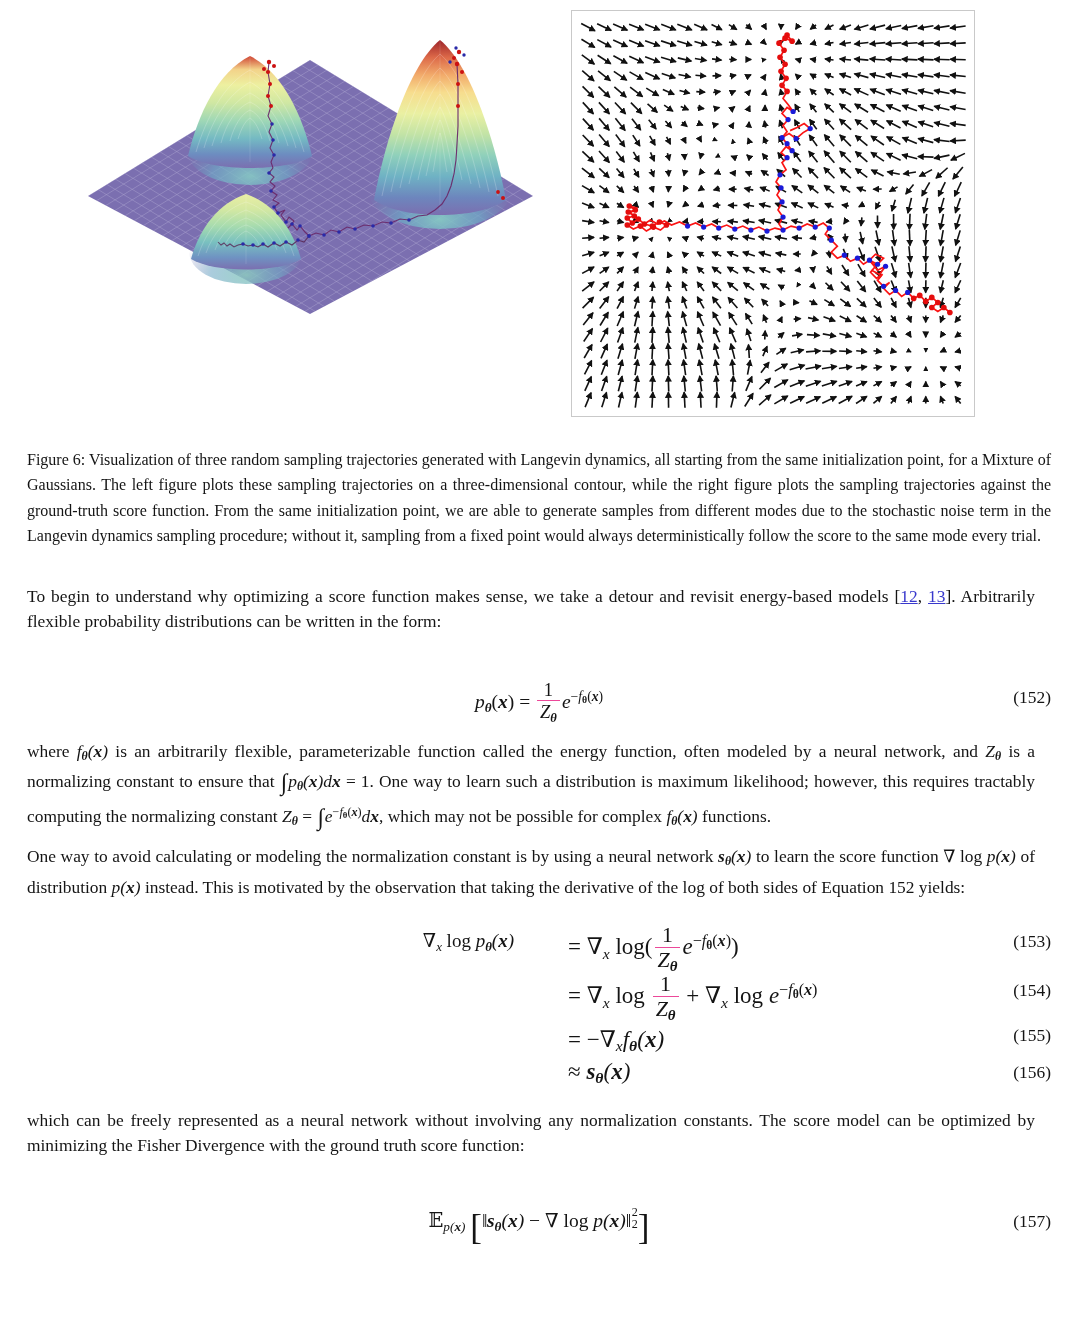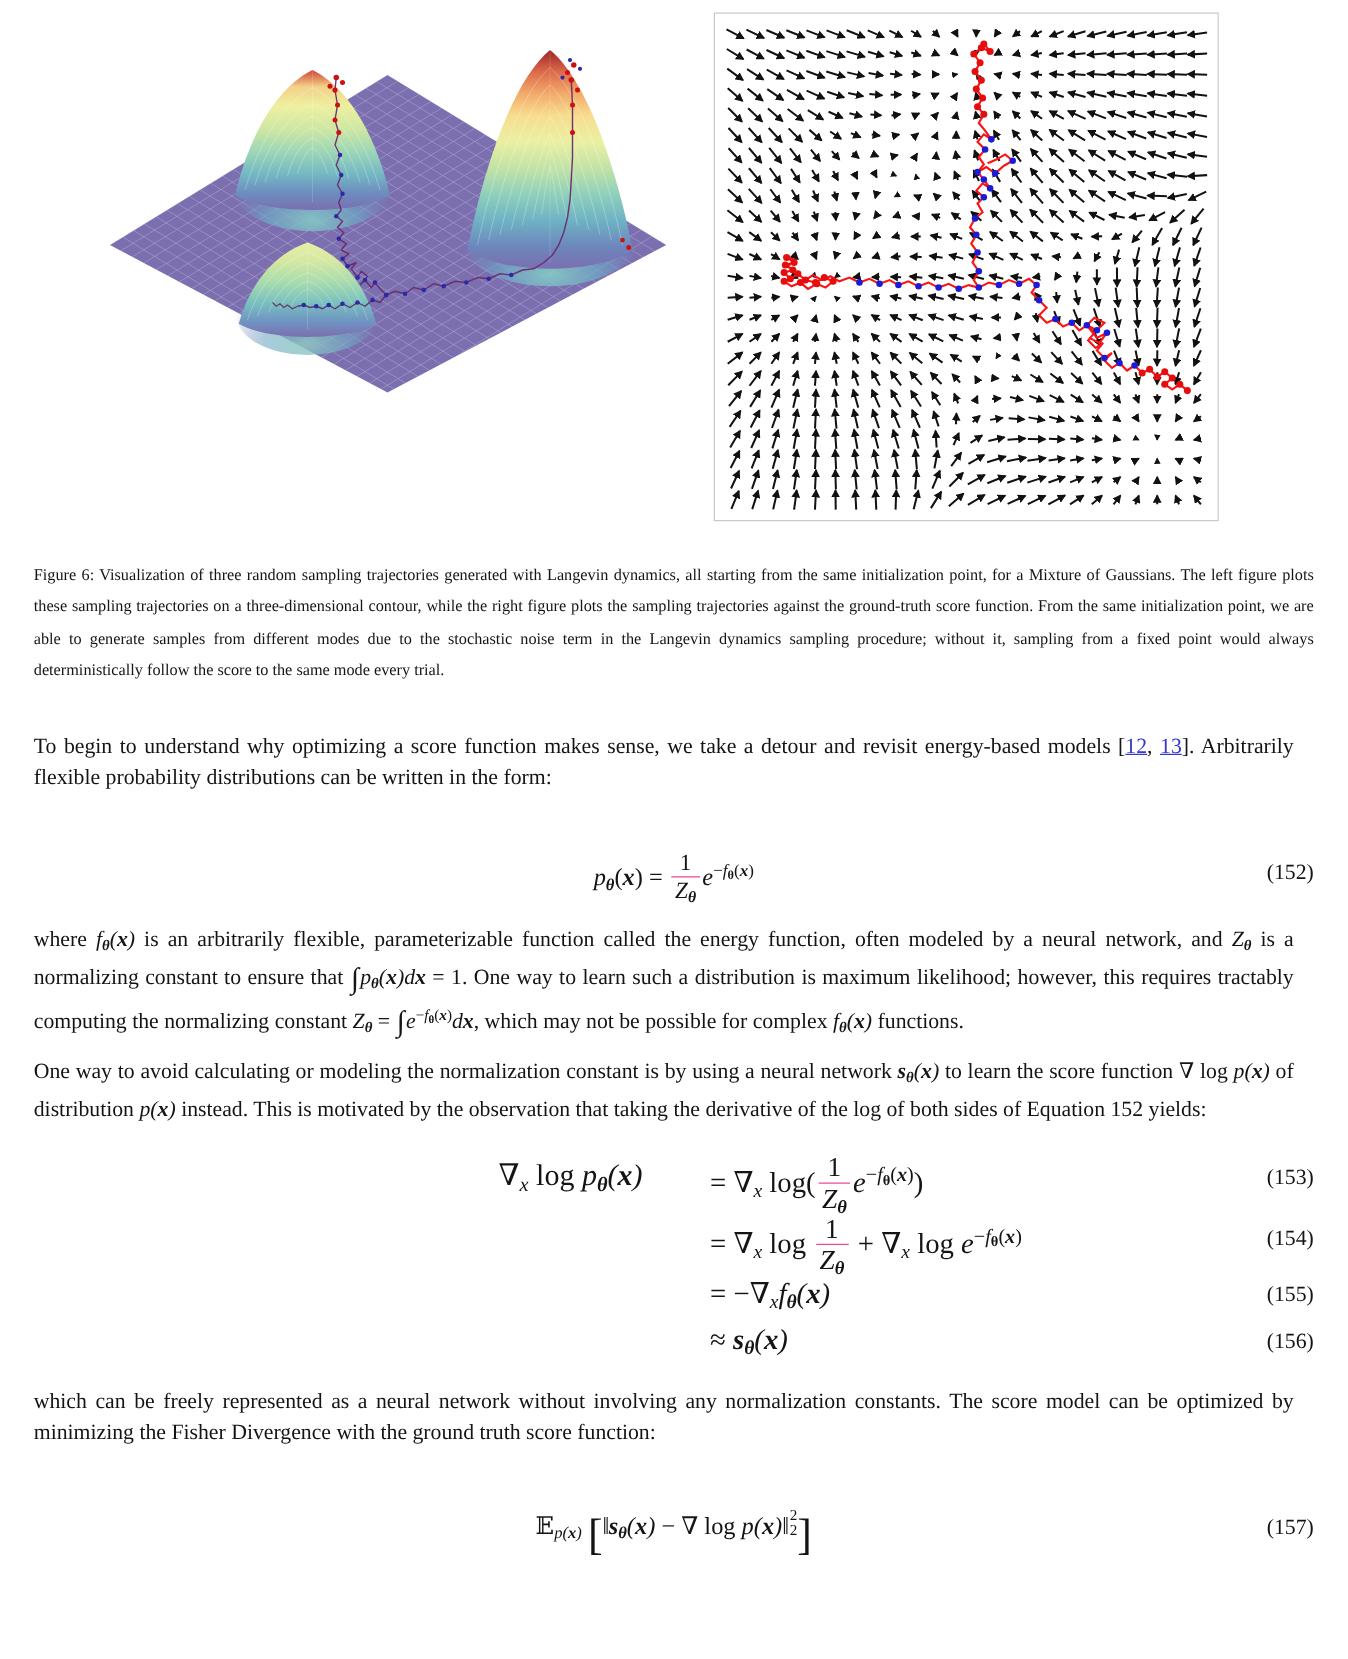--- a/index.html
+++ b/index.html
@@ -59,21 +59,21 @@
     margin: 0 16px 0 0;
     font-size: 17.4px;
     line-height: 25.2px;
     text-align: justify;
     text-justify: inter-word;
     hyphens: none;
     color: #141414;
   }
   p.caption {
     margin: 0;
-    font-size: 13px;
+    font-size: 16px;
     line-height: 25.3px;
     text-align: justify;
   }
   .gap-lg { height: 36px; }
   .gap-md { height: 18px; }
   .gap-sm { height: 10px; }
 
   .cite { color: #3838cc; }
 
   
@@ -160,21 +160,21 @@
   .aligned { position: relative; width: 100%; }
   .alignrow {
     position: relative;
     width: 100%;
     height: 46px;
   }
   .alignrow .lhs {
     position: absolute;
     right: 537px;
     top: 0;
-    font-size: 24px;
+    font-size: 19px;
     line-height: 46px;
     white-space: nowrap;
     text-align: right;
   }
   .alignrow .rhs {
     position: absolute;
     left: 541px;
     top: 0;
     font-size: 23px;
     line-height: 46px;
@@ -1149,21 +1149,21 @@
         <span class="rhs math"><span class="mupr">=</span> <span class="nabla">∇</span><span class="sub-n">x</span> <span class="mupr">log(</span><span class="frac"><span class="num">1</span><span class="den"><span class="mi">Z</span><span class="sub">θ</span></span></span><span class="mi">e</span><span class="sup">−<span class="mi">f</span><span style="font-size:0.72em;vertical-align:-0.25em;font-weight:bold;">θ</span>(<span class="mb">x</span>)</span><span class="mupr">)</span></span>
         <span class="eqnum">(153)</span>
       </div>
 
       <div class="alignrow" style="height:52px;">
         <span class="rhs math" style="line-height:52px;"><span class="mupr">=</span> <span class="nabla">∇</span><span class="sub-n">x</span> <span class="mupr">log</span> <span class="frac"><span class="num">1</span><span class="den"><span class="mi">Z</span><span class="sub">θ</span></span></span> <span class="mupr">+</span> <span class="nabla">∇</span><span class="sub-n">x</span> <span class="mupr">log</span> <span class="mi">e</span><span class="sup">−<span class="mi">f</span><span style="font-size:0.72em;vertical-align:-0.25em;font-weight:bold;">θ</span>(<span class="mb">x</span>)</span></span>
         <span class="eqnum" style="line-height:52px;">(154)</span>
       </div>
 
       <div class="alignrow" style="height:38px;">
-        <span class="rhs math" style="line-height:37px;text-align:right;"><span class="mupr">=</span> <span class="mupr">−</span><span class="nabla">∇</span><span class="sub-n">x</span><span class="mi">f</span><span class="sub">θ</span>(<span class="mb">x</span>)</span>
+        <span class="rhs math" style="line-height:48px;text-align:right;"><span class="mupr">=</span> <span class="mupr">−</span><span class="nabla">∇</span><span class="sub-n">x</span><span class="mi">f</span><span class="sub">θ</span>(<span class="mb">x</span>)</span>
         <span class="eqnum" style="line-height:38px;">(155)</span>
       </div>
 
       <div class="alignrow" style="height:36px;">
         <span class="rhs math" style="line-height:36px;"><span class="mupr">≈</span> <span class="mb">s</span><span class="sub">θ</span>(<span class="mb">x</span>)</span>
         <span class="eqnum" style="line-height:36px;">(156)</span>
       </div>
     </div>
 
     <div class="gap-md"></div>

